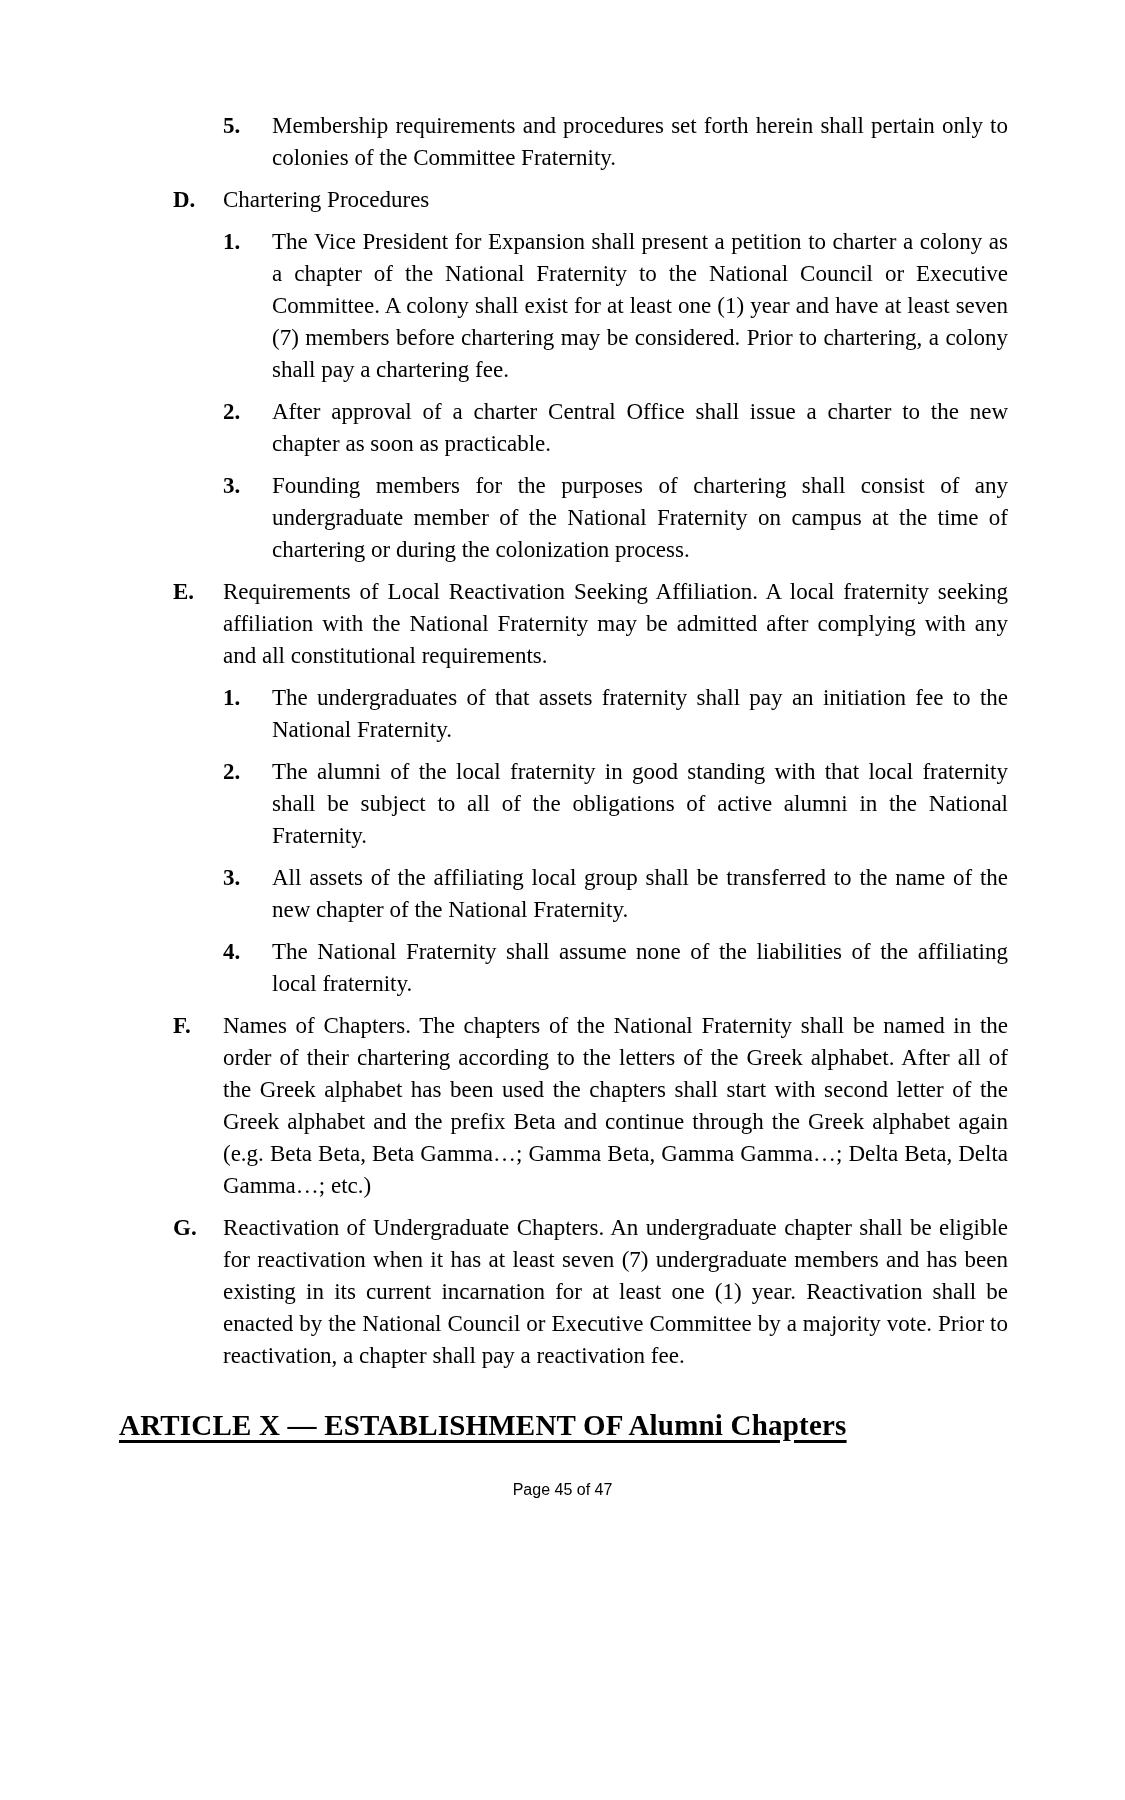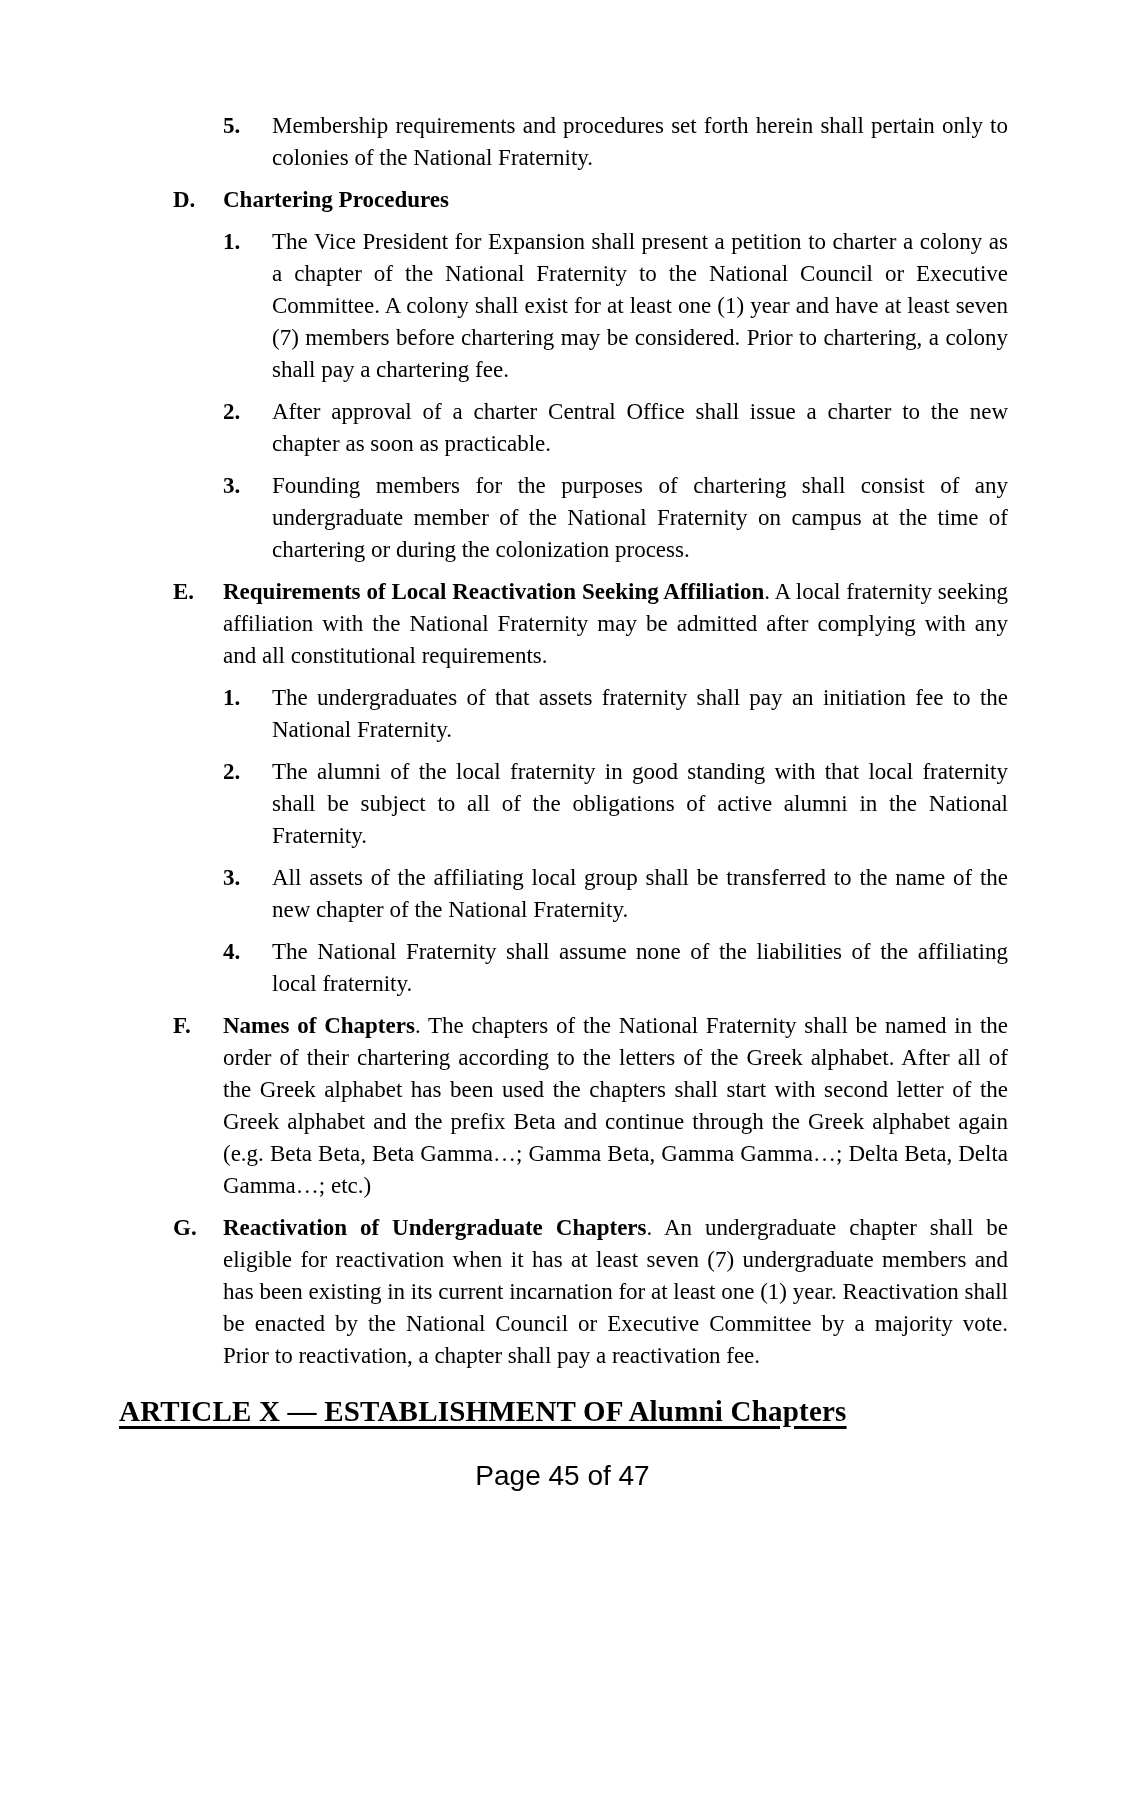--- a/index.html
+++ b/index.html
@@ -31,48 +31,48 @@
   .row .label {
     flex: 0 0 auto;
     font-weight: bold;
   }
   .row.l1 .label { width: 50px; }
   .row.l2 .label { width: 49px; }
   .row .text {
     flex: 1 1 auto;
     text-align: justify;
   }
-  .row .title { font-weight: bold; }
+  .row .title { font-weight: normal; }
   .article-heading {
-    margin: 19px 0 0 2px;
+    margin: 33px 0 0 2px;
     font-size: 29px;
     line-height: 40px;
     font-weight: bold;
     text-decoration: underline;
     text-decoration-thickness: 3px;
     text-underline-offset: 5px;
     letter-spacing: 0.2px;
   }
   .footer {
     margin-top: 30px;
     font-family: "Liberation Sans", sans-serif;
-    font-size: 28px;
+    font-size: 16px;
     line-height: 30px;
     text-align: center;
   }
 </style>
 </head>
 <body>
 
 <div class="page">
   <div class="doc">
     <div id="items">
   <div class="row l2">
     <span class="label">5.</span>
-    <span class="text"><span class="body">Membership requirements and procedures set forth herein shall pertain only to colonies of the National Fraternity.</span></span>
+    <span class="text"><span class="body">Membership requirements and procedures set forth herein shall pertain only to colonies of the Committee Fraternity.</span></span>
   </div>
 
   <div class="row l1">
     <span class="label">D.</span>
     <span class="text"><b class="title">Chartering Procedures</b></span>
   </div>
 
   <div class="row l2">
     <span class="label">1.</span>
     <span class="text"><span class="body">The Vice President for Expansion shall present a petition to charter a colony as a chapter of the National Fraternity to the National Council or Executive Committee. A colony shall exist for at least one (1) year and have at least seven (7) members before chartering may be considered. Prior to chartering, a colony shall pay a chartering fee.</span></span>

